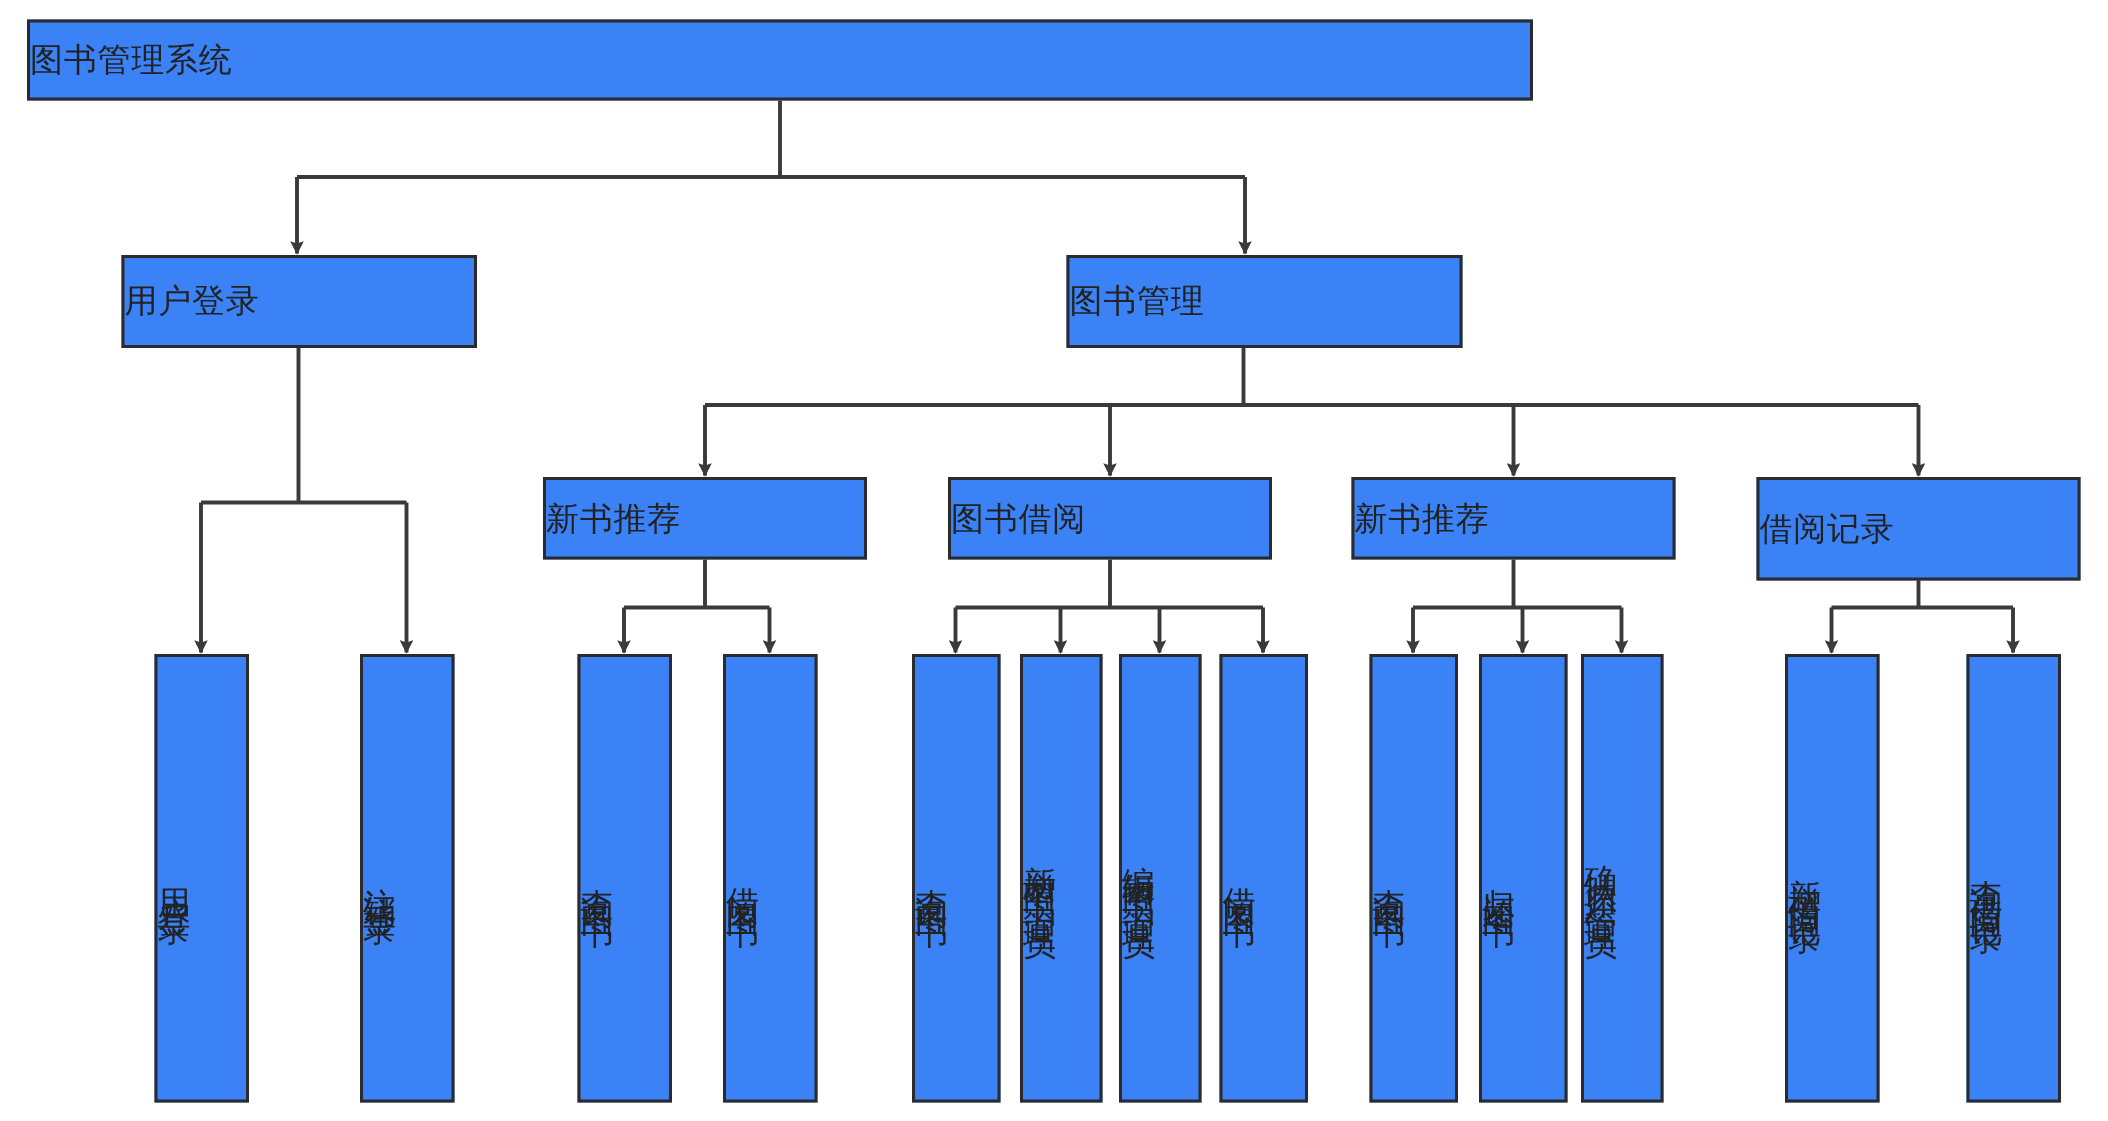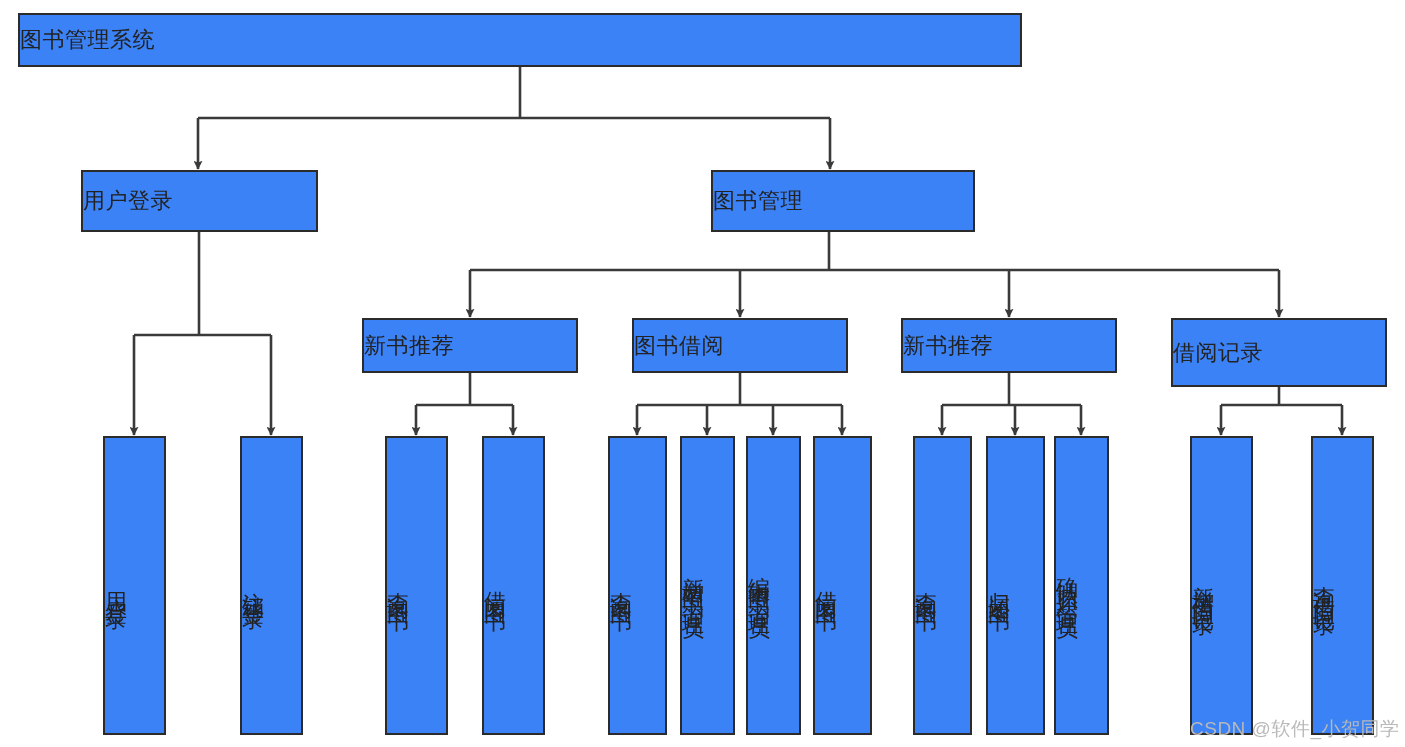--- a/index.html
+++ b/index.html
@@ -169,15 +169,14 @@
         <span class="node-label">确认归还（管理员）</span>
       </div>
       <div class="node vert" style="left: 1190px; top: 436px; width: 63px; height: 299px;">
         <span class="node-label">新增借阅记录</span>
       </div>
       <div class="node vert" style="left: 1311px; top: 436px; width: 63px; height: 299px;">
         <span class="node-label">查询借阅记录</span>
       </div>
     </div>
 
-  <div class="watermark" style="left: 1190px; top: 716px;">CSDN @软件_小贺同学</div>
 
 </div>
 
 </body></html>

